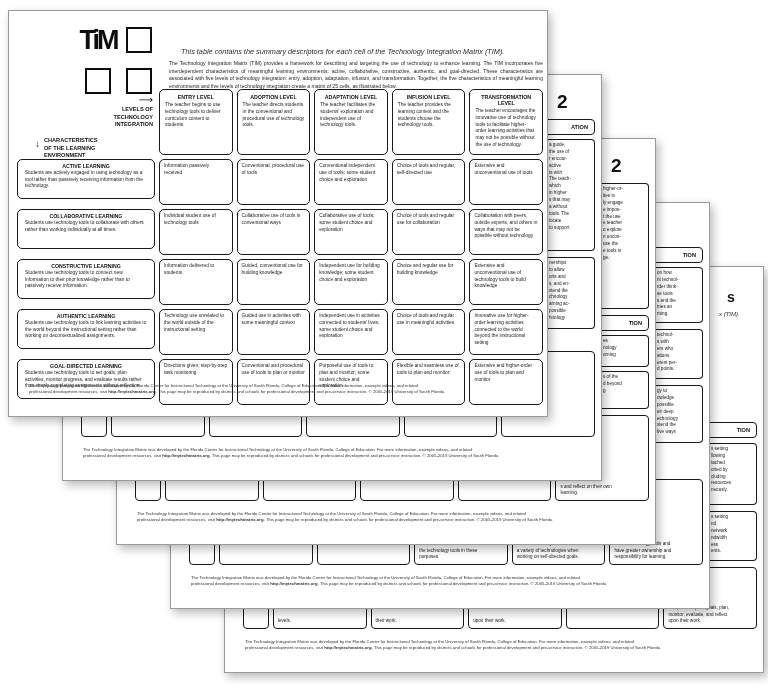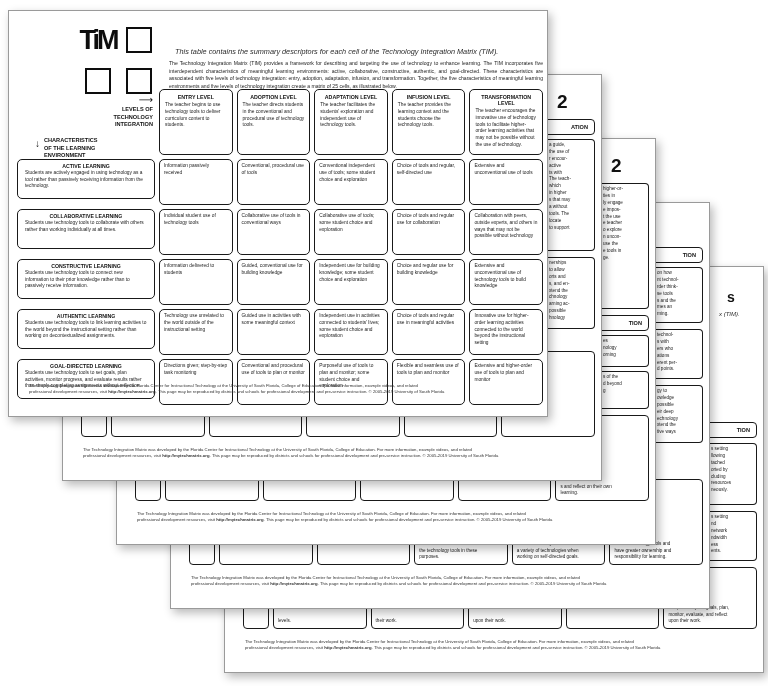--- a/index.html
+++ b/index.html
@@ -13,21 +13,21 @@
   .p5{left:224px;top:266px;z-index:10;}
   .pre{white-space:pre-line;}
   
   .logo{position:absolute;left:76px;top:16px;width:56px;height:56px;display:grid;
         grid-template-columns:26px 26px;grid-template-rows:26px 26px;gap:15px;}
   .logo .sq{border:2.6px solid #0d0d0d;background:#fff;}
   .logo .tim{display:flex;align-items:center;justify-content:center;font-weight:800;
         font-size:27px;letter-spacing:-3px;color:#0d0d0d;transform:scaleY(1.05);}
   .title{position:absolute;left:160px;top:16px;font-size:15px;font-weight:bold;
         letter-spacing:1.6px;color:#111;}
-  .subtitle{position:absolute;left:166px;top:36px;font-size:7.3px;font-style:italic;color:#2b2b2b;}
+  .subtitle{position:absolute;left:172px;top:36px;font-size:7.3px;font-style:italic;color:#2b2b2b;}
   .intro{position:absolute;left:160px;top:49px;width:374px;font-size:5.1px;line-height:1.48;
         color:#222;text-align:justify;}
   .axis-levels{position:absolute;left:10px;top:84px;width:134px;text-align:right;
         font-size:5.6px;font-weight:bold;line-height:1.35;color:#111;}
   .axis-levels .arr{display:block;font-size:10px;font-weight:normal;line-height:1;margin-bottom:1px;}
   .axis-char{position:absolute;left:26px;top:126px;display:flex;gap:4px;font-size:5.6px;
         font-weight:bold;line-height:1.35;color:#111;}
   .axis-char .arr{font-size:10px;font-weight:normal;}
   
   .tbl{position:absolute;left:8px;top:78px;width:526px;display:grid;

